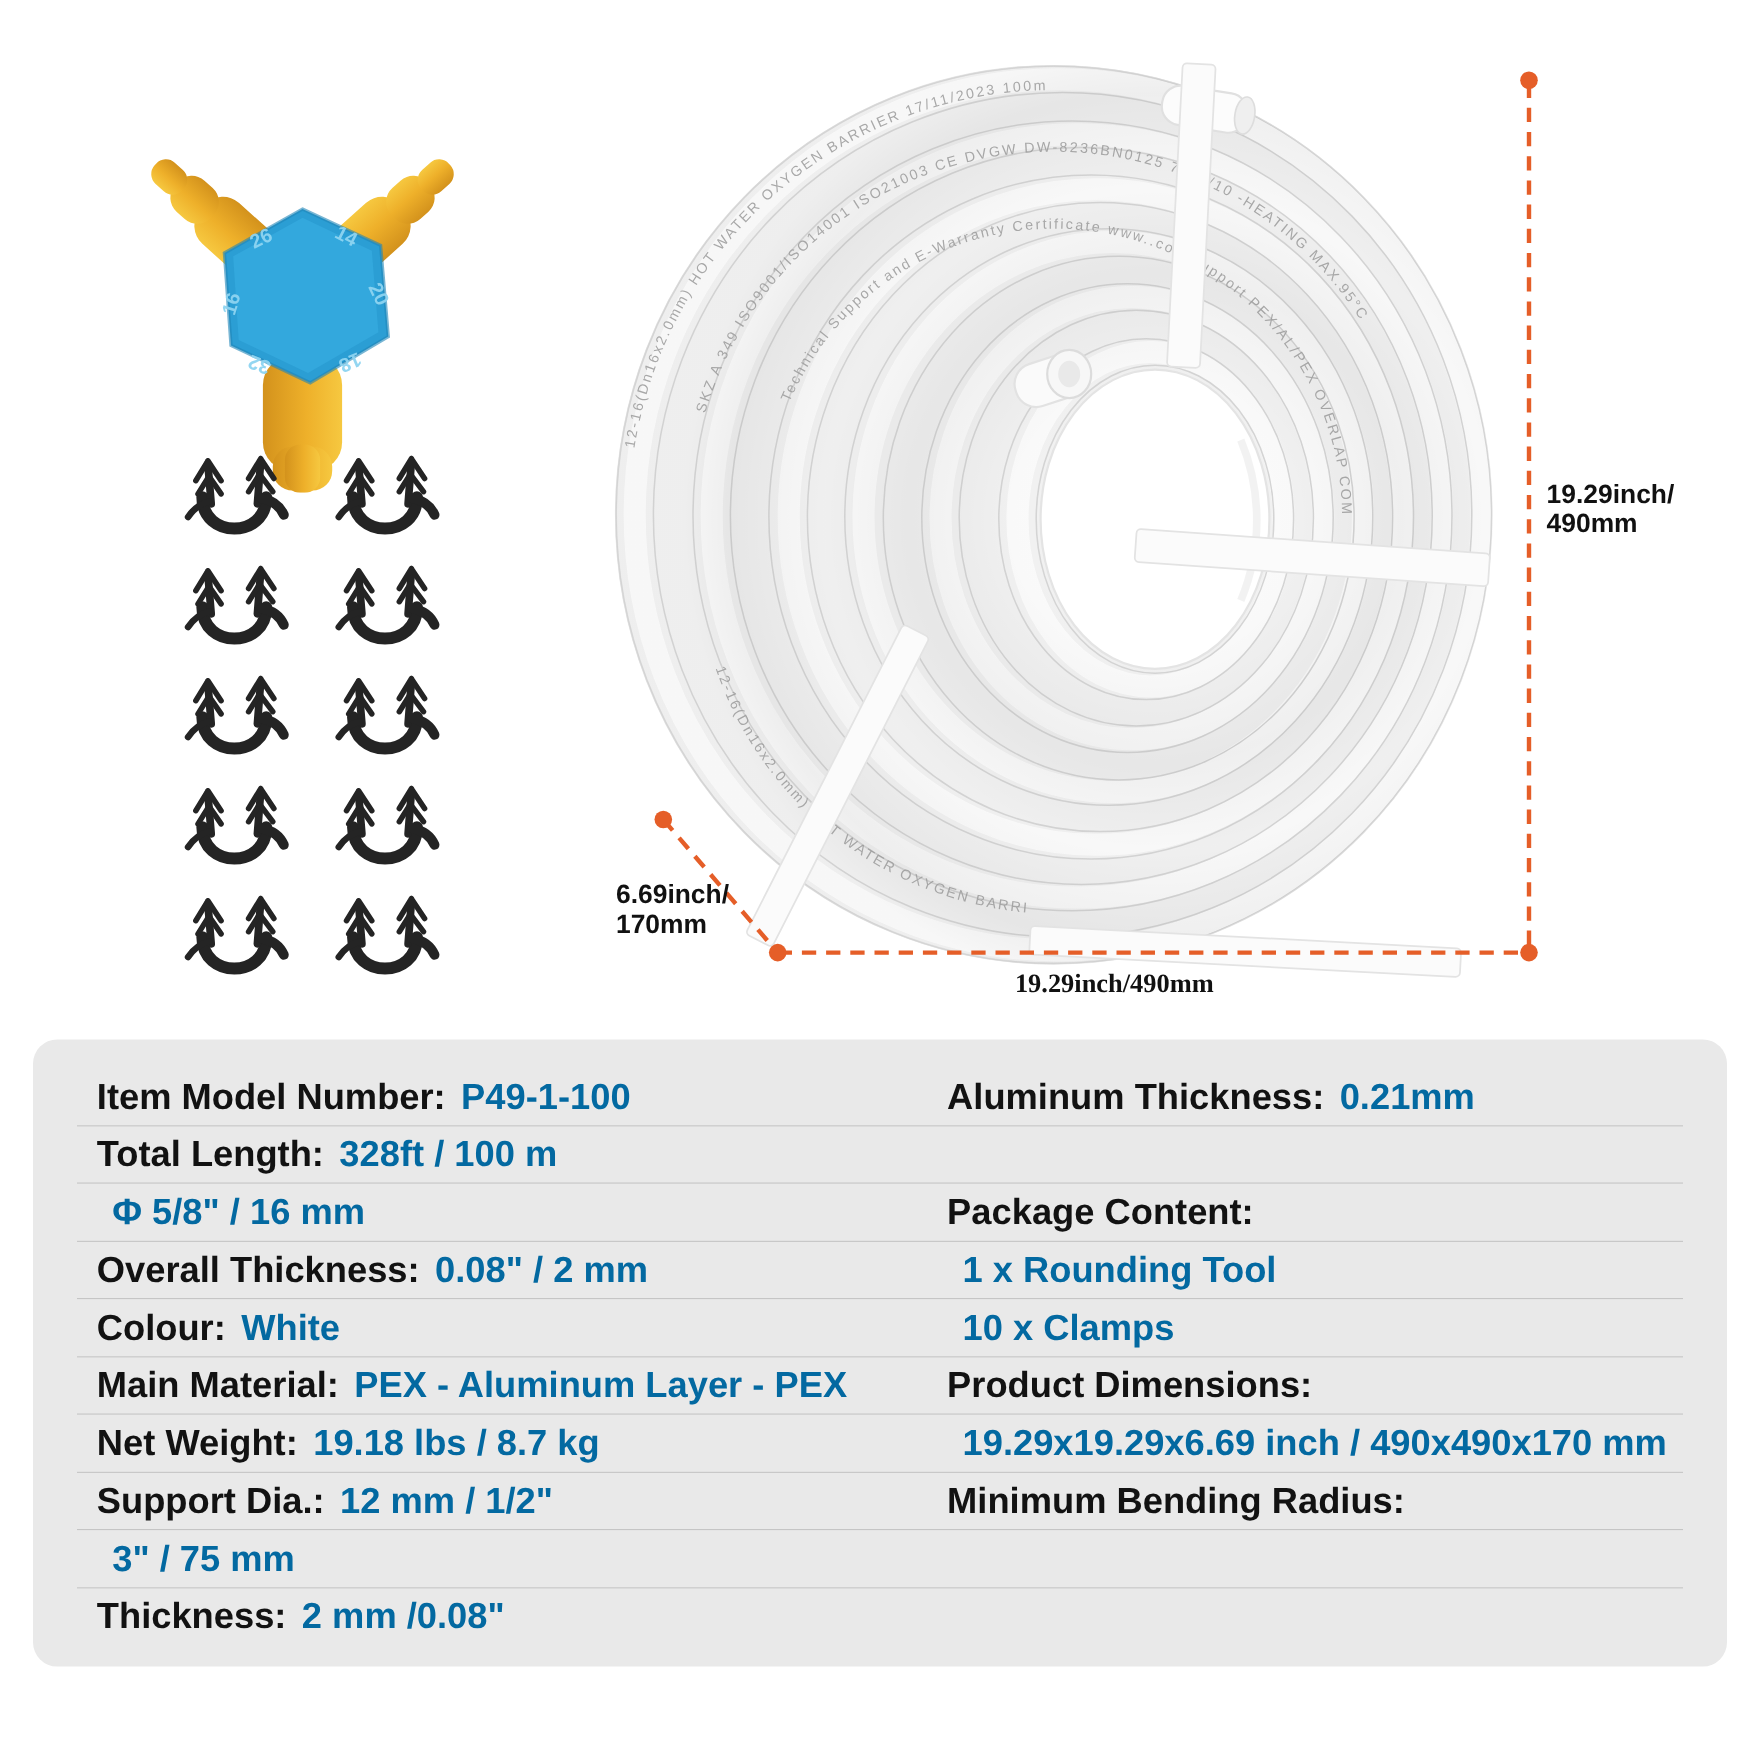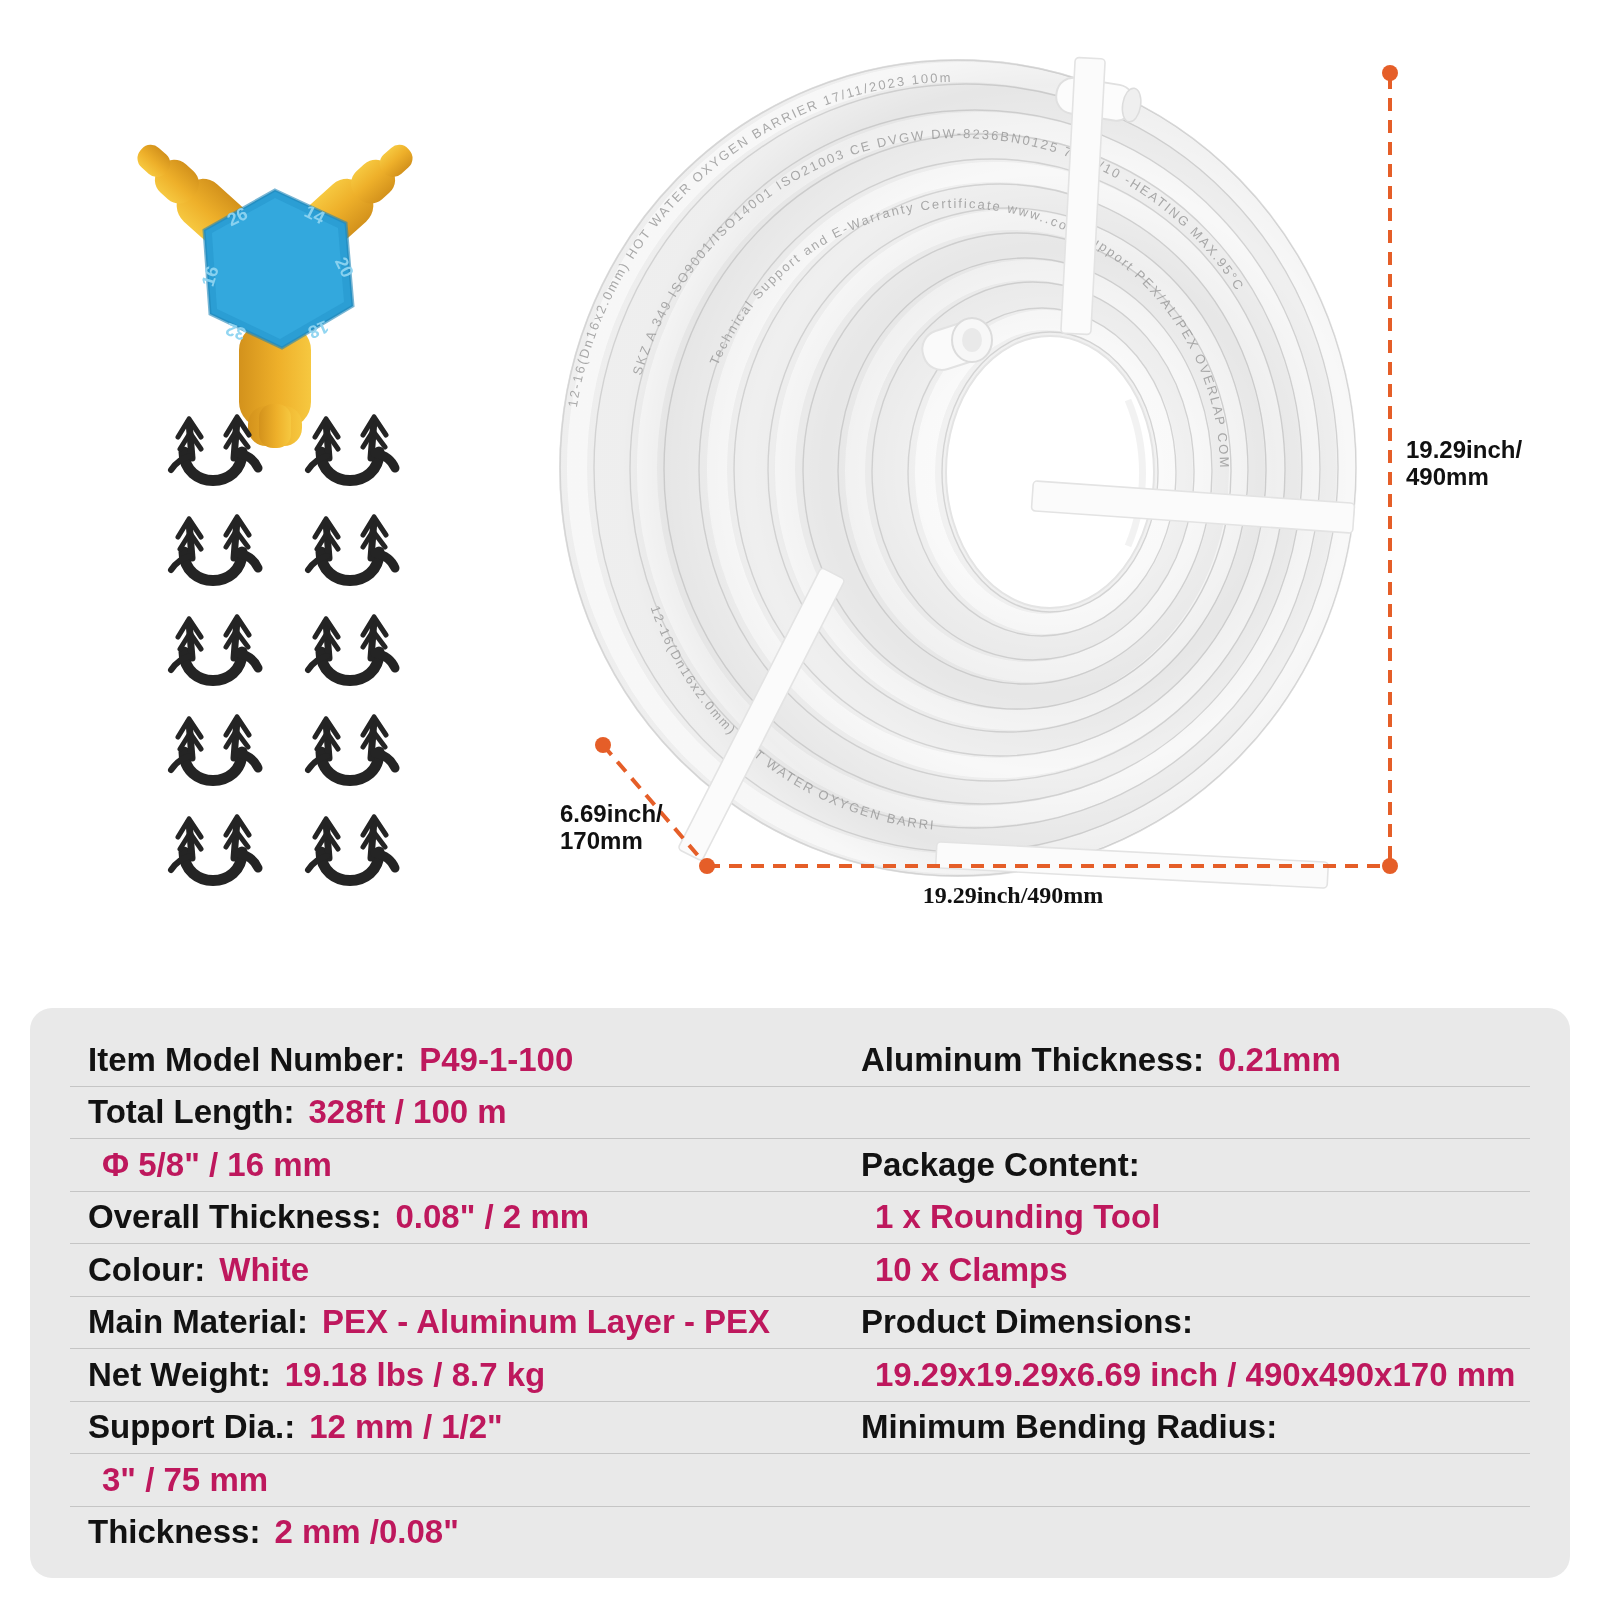--- a/index.html
+++ b/index.html
@@ -8,35 +8,35 @@
     font-family:"Liberation Sans",sans-serif;
   }
   .abs{position:absolute;}
   
   .dim-label{
     position:absolute;font-weight:bold;color:#111111;
     font-size:24px;line-height:1.12;letter-spacing:0;
   }
   
   .spec-table{
-    position:absolute;left:30px;top:1008px;width:1540px;height:570px;
+    position:absolute;left:30px;top:945px;width:1540px;height:570px;
     background:#e9e9e9;border-radius:22px;box-sizing:border-box;
     padding:26px 40px 0 40px;
   }
   .spec-row{
     display:flex;align-items:center;height:51.5px;
     border-bottom:1px solid #c5c5c5;
     font-size:33px;font-weight:bold;white-space:nowrap;
   }
   .spec-row:last-child{border-bottom:none;}
   .cell{display:flex;align-items:baseline;padding-left:18px;box-sizing:border-box;}
   .cell-left{width:773px;flex:0 0 773px;}
   .cell-right{flex:1 1 auto;}
   .spec-label{color:#121212;}
-  .spec-value{color:#be185d;margin-left:14px;}
+  .spec-value{color:#0369a1;margin-left:14px;}
   .spec-value:empty{margin-left:0;}
   svg text{font-family:"Liberation Sans",sans-serif;}
 </style>
 </head>
 <body>
 
 <svg class="abs" style="left:0;top:0;" width="1600" height="960" viewBox="0 0 1600 960">
   <defs>
     <radialGradient id="coilShade" gradientUnits="userSpaceOnUse" cx="1050" cy="472" r="430">
       <stop offset="0" stop-color="rgba(0,0,0,0)"></stop>

